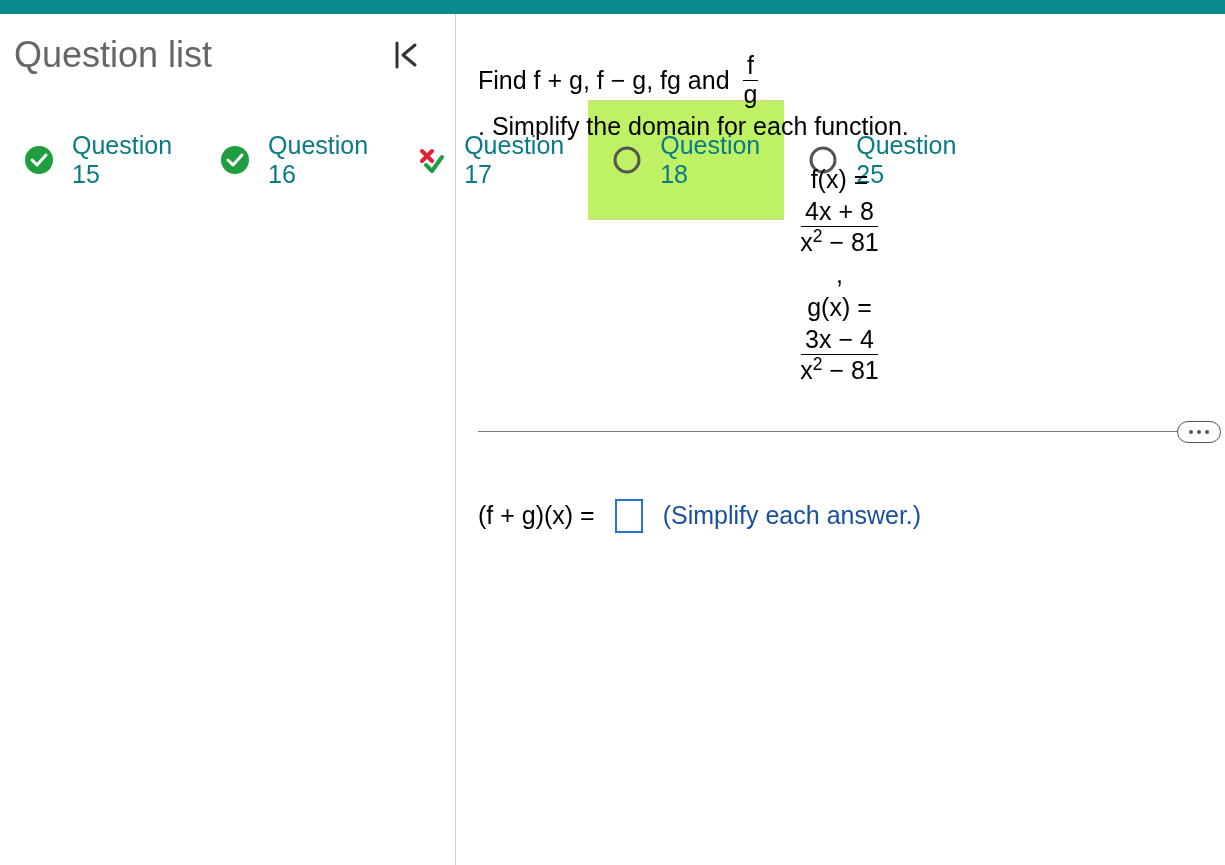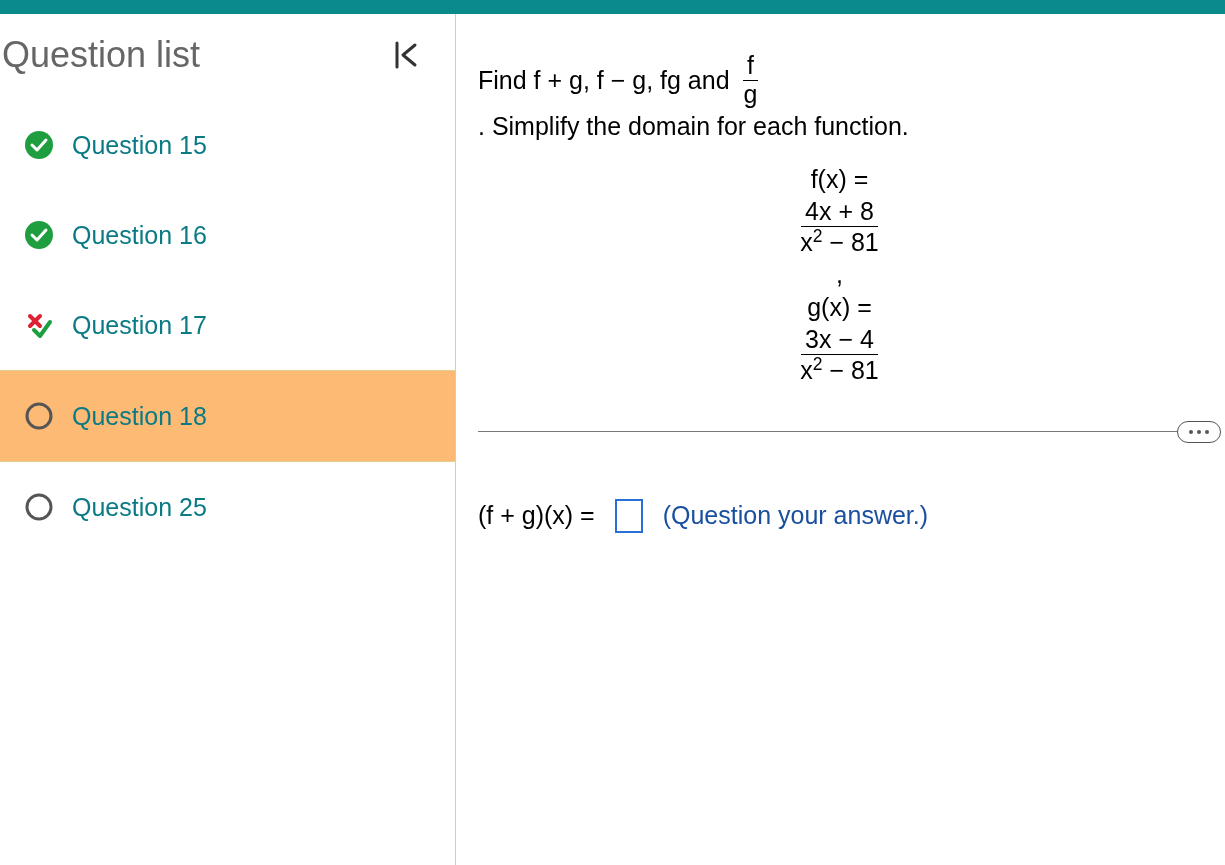--- a/index.html
+++ b/index.html
@@ -22,48 +22,48 @@
   .sidebar {
     width: 456px;
     border-right: 1px solid #ccc;
     display: flex;
     flex-direction: column;
   }
   .sidebar-header {
     display: flex;
     align-items: center;
     justify-content: space-between;
-    padding: 20px 28px 24px 2px;
+    padding: 20px 28px 24px 14px;
   }
   .sidebar-title {
     font-size: 36px;
     color: #666;
     font-weight: 400;
   }
   .collapse-btn {
     width: 40px;
     height: 40px;
     display: flex;
     align-items: center;
     justify-content: center;
     cursor: pointer;
     color: #333;
   }
-  .qlist { display:flex; flex-direction:column; }
+  .qlist { display:flex; flex-direction:row; }
   .qitem {
     display: flex;
     align-items: center;
     gap: 18px;
     padding: 30px 24px;
     cursor: pointer;
     font-size: 25px;
     color: #0a7a84;
   }
   .qitem.active {
-    background: #fdba74;
+    background: #bef264;
     border-top: 1px solid #e2d08f;
     border-bottom: 1px solid #e2d08f;
   }
   .status-icon {
     width: 30px;
     height: 30px;
     flex: 0 0 30px;
     display: flex;
     align-items: center;
     justify-content: center;
@@ -242,16 +242,16 @@
       <div class="more-pill">
         <span></span>
           <span></span>
           <span></span>
       </div>
     </div>
 
     <div class="answer-row">
       <span>(f + g)(x) =</span>
       <span class="answer-box"></span>
-      <span class="hint">(Question your answer.)</span>
+      <span class="hint">(Simplify each answer.)</span>
     </div>
   </main>
 </div>
 
 </body></html>

